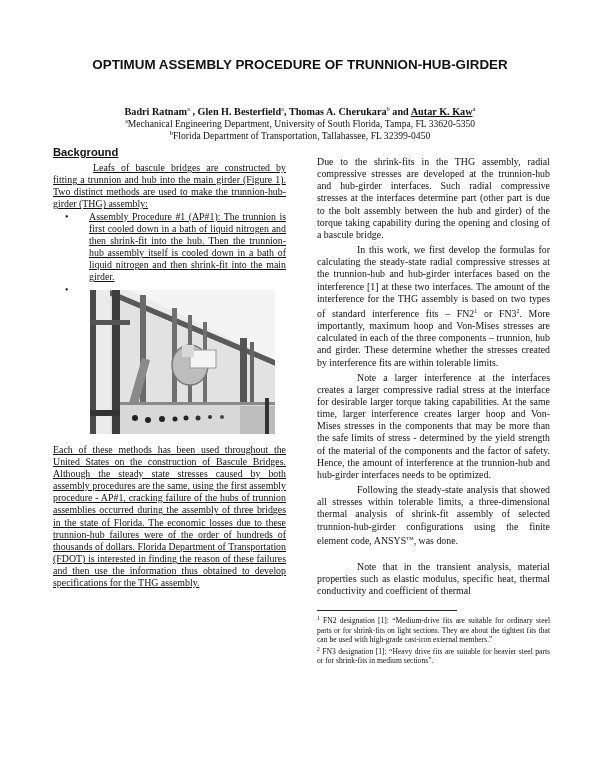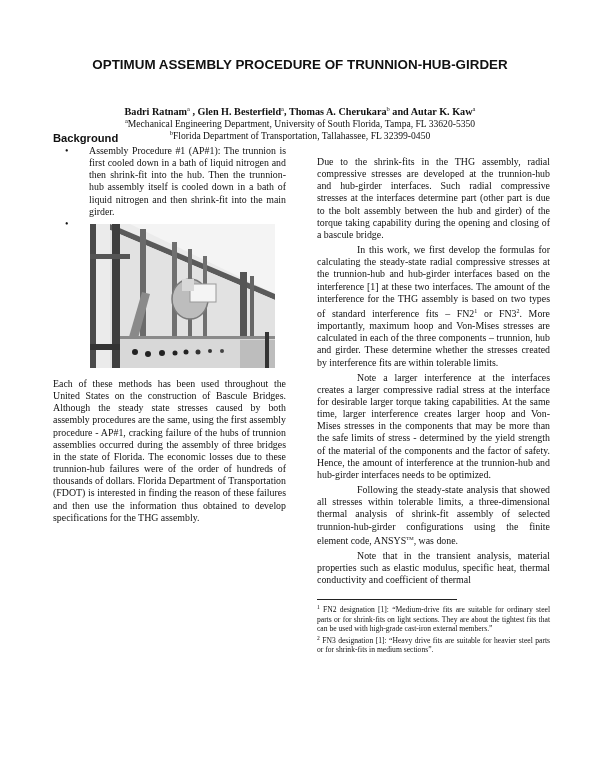--- a/index.html
+++ b/index.html
@@ -9,28 +9,28 @@
     .title {
       position: absolute; left: 40px; top: 56px; width: 520px;
       text-align: center; font-family: "Liberation Sans", sans-serif;
       font-weight: bold; font-size: 13.4px; line-height: 17px; letter-spacing: 0px;
     }
     .authors {
       position: absolute; left: 40px; top: 103px; width: 520px; text-align: center;
       font-family: "Liberation Serif", serif; font-weight: bold; font-size: 10.2px; line-height: 12px;
     }
     .authors sup, .affil sup { font-size: 6.5px; font-weight: normal; vertical-align: 4px; }
-    .authors .u { }
+    .authors .u { text-decoration: underline; }
     .affil {
       position: absolute; left: 40px; width: 520px; text-align: center;
       font-family: "Liberation Serif", serif; font-size: 9.6px; line-height: 12px;
     }
 
     .col { position: absolute; font-family: "Liberation Serif", serif; font-size: 9.9px; line-height: 12.15px; text-align: justify; }
-    .col-left { left: 53px; top: 132px; width: 233px; }
+    .col-left { left: 53px; top: 146px; width: 233px; text-decoration: underline; }
     .col-right { left: 317px; top: 156px; width: 233px; }
 
     h2.section {
       margin: 0; font-family: "Liberation Sans", sans-serif; font-weight: bold; font-size: 11.2px; line-height: 13px;
     }
     p { margin: 0; }
     .indent { text-indent: 40px; }
 
     ul.bullets { margin: 0; padding: 0; list-style: none; }
     ul.bullets li { position: relative; padding-left: 36px; text-align: justify; }
@@ -65,20 +65,21 @@
   </div>
   <div class="affil" style="top:115px;">
     <sup>a</sup><span>Mechanical Engineering Department, University of South Florida, Tampa, FL 33620-5350</span>
   </div>
   <div class="affil" style="top:127px;">
     <sup>b</sup><span>Florida Department of Transportation, Tallahassee, FL 32399-0450</span>
   </div>
 
   <div class="col col-left">
     <h2 class="section">Background</h2>
+    <p class="indent" style="margin-top:3px;">Leafs of bascule bridges are constructed by fitting a trunnion and hub into the main girder (Figure 1).  Two distinct methods are used to make the trunnion-hub-girder (THG) assembly:</p>
     <ul class="bullets">
       <li><span class="dot">•</span><span>Assembly Procedure #1 (AP#1): The trunnion is first cooled down in a bath of liquid nitrogen and then shrink-fit into the hub.  Then the trunnion-hub assembly itself is cooled down in a bath of liquid nitrogen and then shrink-fit into the main girder.</span></li>
       <li><span class="dot">•</span></li>
     </ul>
 
     <div class="figure">
       <svg width="185" height="144" viewBox="0 0 185 144">
         <rect x="0" y="0" width="185" height="144" fill="#ebebeb"></rect>
 
         <polygon points="40,0 185,0 185,70 40,0" fill="#f4f4f4"></polygon>
@@ -125,21 +126,21 @@
     </div>
 
     <p style="margin-top:10px;">Each of these methods has been used throughout the United States on the construction of Bascule Bridges.  Although the steady state stresses caused by both assembly procedures are the same, using the first assembly procedure - AP#1, cracking failure of the hubs of trunnion assemblies occurred during the assembly of three bridges in the state of Florida.  The economic losses due to these trunnion-hub failures were of the order of hundreds of thousands of dollars.   Florida Department of Transportation (FDOT) is interested in finding the reason of these failures and then use the information thus obtained to develop specifications for the THG assembly.</p>
   </div>
 
   <div class="col col-right">
     <p>Due to the shrink-fits in the THG assembly, radial compressive stresses are developed at the trunnion-hub and hub-girder interfaces.   Such radial compressive stresses at the interfaces determine part (other part is due to the bolt assembly between the hub and girder) of the torque taking capability during the opening and closing of a bascule bridge.</p>
     <p class="indent" style="margin-top:3px;"><span>In this work, we first develop the formulas for calculating the steady-state radial compressive stresses at the trunnion-hub and hub-girder interfaces based on the interference [1] at these two interfaces. The amount of the interference for the THG assembly is based on two types of standard interference fits – FN2</span><sup class="fn">1</sup><span> or FN3</span><sup class="fn">2</sup><span>.  More importantly, maximum hoop and Von-Mises stresses are calculated in each of the three components – trunnion, hub and girder.  These determine whether the stresses created by interference fits are within tolerable limits.</span></p>
     <p class="indent" style="margin-top:3px;">Note a larger interference at the interfaces creates a larger compressive radial stress at the interface for desirable larger torque taking capabilities.  At the same time, larger interference creates larger hoop and Von-Mises stresses in the components that may be more than the safe limits of stress - determined by the yield strength of the material of the components and the factor of safety. Hence, the amount of interference at the trunnion-hub and hub-girder interfaces needs to be optimized.</p>
     <p class="indent" style="margin-top:3px;"><span>Following the steady-state analysis that showed all stresses within tolerable limits, a three-dimensional thermal analysis of shrink-fit assembly of selected trunnion-hub-girder configurations using the finite element code, ANSYS</span><sup class="fn" style="font-size:5px;">TM</sup><span>, was done.</span></p>
-    <p class="indent" style="margin-top:3px;">Note that in the transient analysis, material properties such as elastic modulus, specific heat, thermal conductivity and coefficient of thermal</p>
+    <p class="indent" style="margin-top:14px;">Note that in the transient analysis, material properties such as elastic modulus, specific heat, thermal conductivity and coefficient of thermal</p>
 
     <div class="footnote-rule"></div>
     <div class="footnotes">
       <p><sup>1</sup><span> FN2 designation [1]: “Medium-drive fits are suitable for ordinary steel parts or for shrink-fits on light sections. They are about the tightest fits that can be used with high-grade cast-iron external members.”</span></p>
       <p><sup>2</sup><span> FN3 designation [1]: “Heavy drive fits are suitable for heavier steel parts or for shrink-fits in medium sections”.</span></p>
     </div>
   </div>
 
 </div>
 

